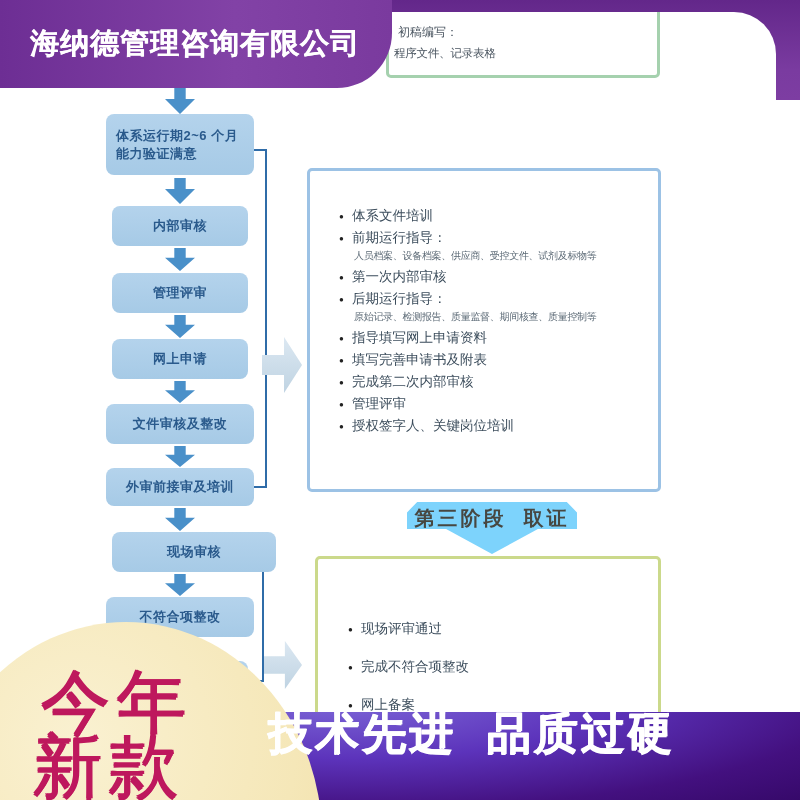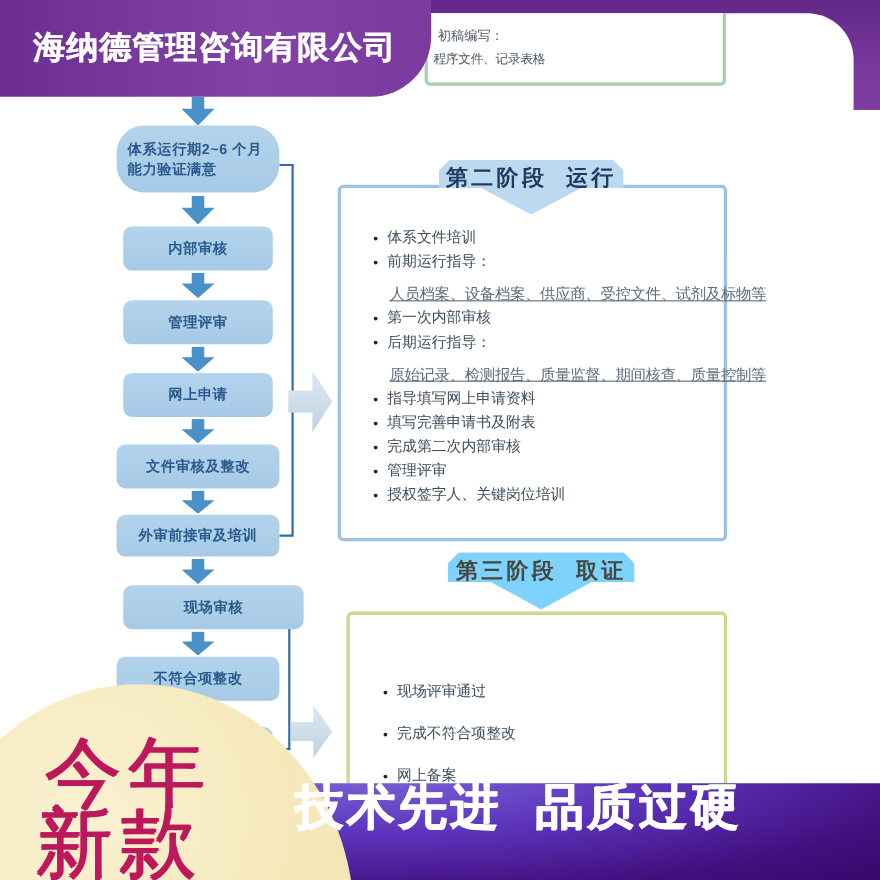--- a/index.html
+++ b/index.html
@@ -47,22 +47,22 @@
     letter-spacing:3px;padding-top:3px;box-sizing:border-box;white-space:pre;
     clip-path:polygon(6% 0,94% 0,100% 20%,100% 52%,77% 52%,50% 100%,23% 52%,0 52%,0 20%);}
   #stage2-badge{left:399px;top:133px;width:168px;height:50px;background:#bdd9ef;color:#1f3a60;}
   #stage3-badge{left:407px;top:490px;width:170px;height:52px;background:#7dd3fc;color:#474741;}
 
   .stage-list{position:absolute;z-index:2;list-style:none;margin:0;padding:0;color:#3c4d5c;}
   .stage-list li{position:relative;padding-left:13px;}
   .stage-list li::before{content:"●";position:absolute;left:0;top:1px;font-size:8px;color:#222;}
   #stage2-list{left:339px;top:193px;width:310px;font-size:13.5px;}
   #stage2-list li{line-height:21px;margin-bottom:1px;}
-  #stage2-list .it-sub{font-size:14px;line-height:15px;color:#5d6b77;margin:12px 0 3px 2px;
-    letter-spacing:-.3px;white-space:nowrap;text-decoration:underline;}
+  #stage2-list .it-sub{font-size:10px;line-height:15px;color:#5d6b77;margin:0 0 3px 2px;
+    letter-spacing:-.3px;white-space:nowrap;}
   #stage3-list{left:348px;top:606px;width:290px;font-size:13.5px;}
   #stage3-list li{line-height:22px;margin-bottom:16px;}
 
   .frag{position:absolute;z-index:2;color:#4a5560;}
   #frag-1{left:398px;top:12px;font-size:12px;}
   #frag-2{left:394px;top:34px;font-size:11.5px;letter-spacing:-.2px;}
 
   
   #badge-line1,#badge-line2{position:absolute;z-index:5;color:#be185d;font-weight:normal;
     font-size:70px;letter-spacing:6px;text-shadow:1.5px 0 currentColor,0 1.5px currentColor;}
@@ -78,21 +78,21 @@
 <div id="purple-base"></div>
 
 <div id="card">
 
   <svg id="connectors" width="776" height="788" viewBox="0 0 776 788">
     <polyline points="254,138 266,138 266,475 254,475" fill="none" stroke="#2f6ca8" stroke-width="2"></polyline>
     <polyline points="248,540 263,540 263,669 248,669" fill="none" stroke="#2f6ca8" stroke-width="2"></polyline>
   </svg>
 
   <div id="flow-layer">
-      <div class="flow-box first" style="left: 106px; top: 102px; width: 148px; height: 61px; border-radius: 25px;">
+      <div class="flow-box first" style="left: 106px; top: 102px; width: 148px; height: 61px;">
         <div class="flow-line">体系运行期2~6 个月</div>
         <div class="flow-line">能力验证满意</div>
       </div>
       <div class="flow-box" style="left: 112px; top: 194px; width: 136px; height: 40px;">
         <div class="flow-line">内部审核</div>
       </div>
       <div class="flow-box" style="left: 112px; top: 261px; width: 136px; height: 40px;">
         <div class="flow-line">管理评审</div>
       </div>
       <div class="flow-box" style="left: 112px; top: 327px; width: 136px; height: 40px;">
@@ -125,21 +125,20 @@
     </div>
 
   <div class="right-arrow" style="left:262px;top:325px;width:40px;height:56px;"></div>
   <div class="right-arrow" style="left:264px;top:629px;width:38px;height:48px;"></div>
 
   <div class="stage-panel" id="stage1-panel"></div>
   <div class="frag" id="frag-1">初稿编写：</div>
   <div class="frag" id="frag-2">程序文件、记录表格</div>
 
   <div class="stage-panel" id="stage2-panel"></div>
-  <div class="stage-badge" id="stage2-badge">第二阶段  运行</div>
   <ul class="stage-list" id="stage2-list">
       <li><span class="it-text">体系文件培训</span></li>
       <li><span class="it-text">前期运行指导：</span><div class="it-sub">人员档案、设备档案、供应商、受控文件、试剂及标物等</div></li>
       <li><span class="it-text">第一次内部审核</span></li>
       <li><span class="it-text">后期运行指导：</span><div class="it-sub">原始记录、检测报告、质量监督、期间核查、质量控制等</div></li>
       <li><span class="it-text">指导填写网上申请资料</span></li>
       <li><span class="it-text">填写完善申请书及附表</span></li>
       <li><span class="it-text">完成第二次内部审核</span></li>
       <li><span class="it-text">管理评审</span></li>
       <li><span class="it-text">授权签字人、关键岗位培训</span></li>

